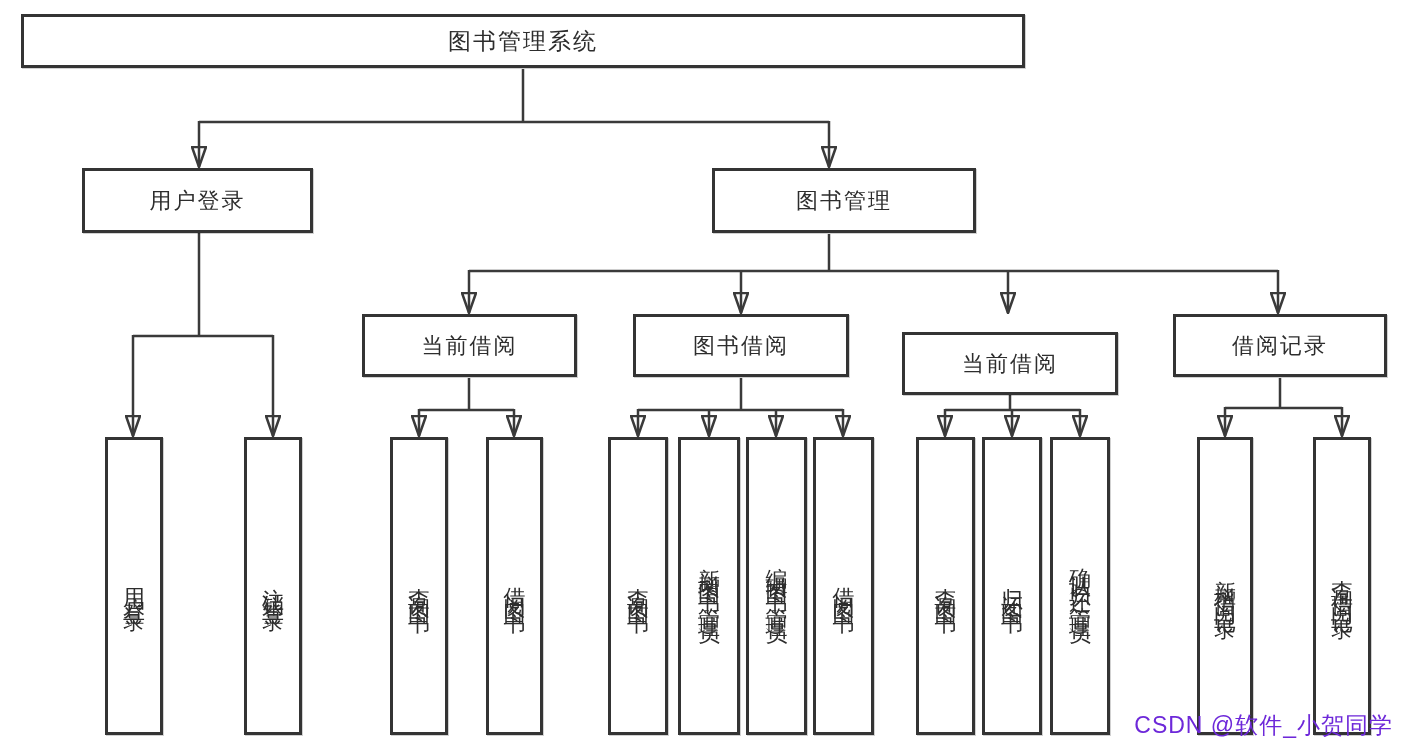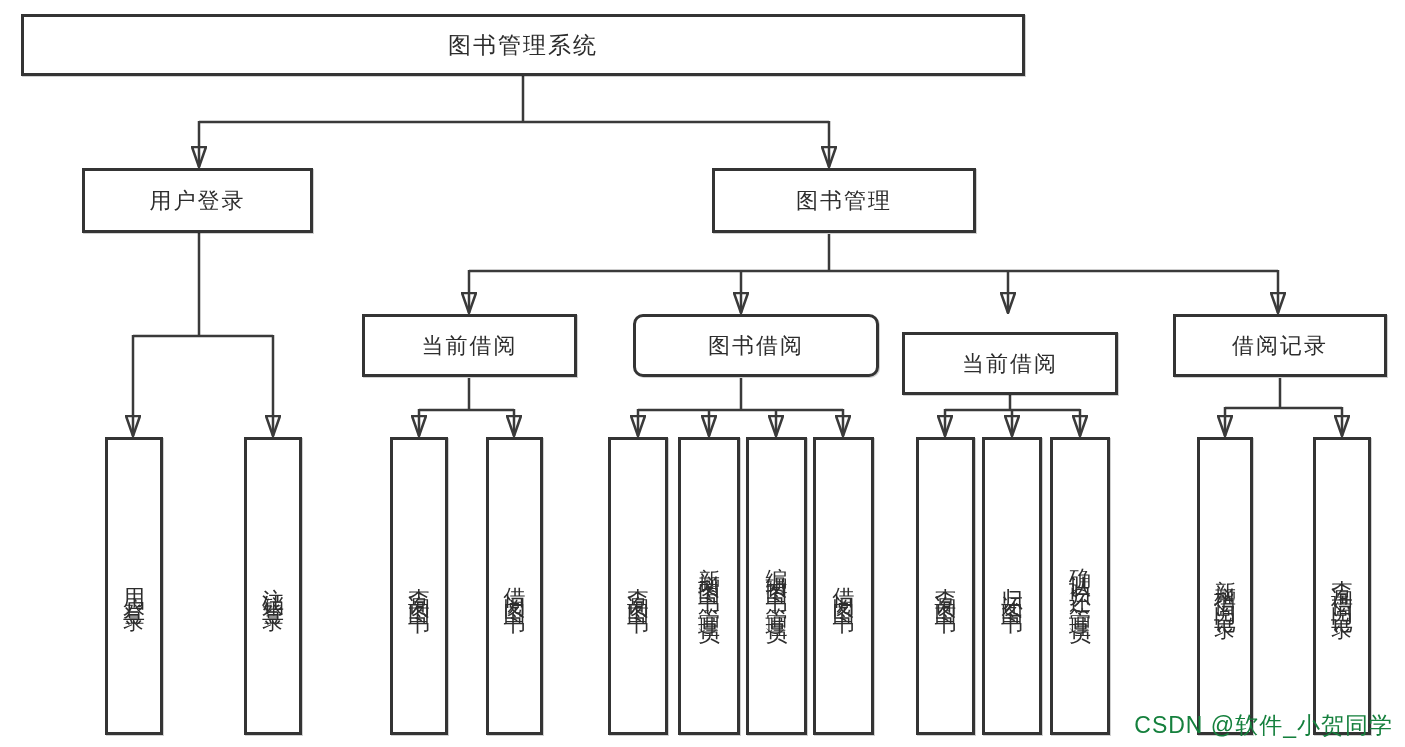--- a/index.html
+++ b/index.html
@@ -44,21 +44,21 @@
     stroke:#3a3a3a;
     stroke-width:2.5;
     fill:none;
   }
   .watermark{
     position:absolute;
     right:12px;
     bottom:6px;
     font-size:23px;
     letter-spacing:1px;
-    color:#15803d;
+    color:#6d28d9;
     z-index:10;
     white-space:nowrap;
   }
 </style>
 </head>
 <body>
 
 <div id="canvas">
 
   <svg id="wires" width="1405" height="747" aria-hidden="true">
@@ -95,35 +95,35 @@
     <path d="M1010,378 V410 M945,410 H1080"></path>
     <line x1="945" y1="409" x2="945" y2="436" marker-end="url(#arrowhead)"></line>
     <line x1="1012" y1="409" x2="1012" y2="436" marker-end="url(#arrowhead)"></line>
     <line x1="1080" y1="409" x2="1080" y2="436" marker-end="url(#arrowhead)"></line>
 
     <path d="M1280,378 V408 M1225,408 H1342"></path>
     <line x1="1225" y1="407" x2="1225" y2="436" marker-end="url(#arrowhead)"></line>
     <line x1="1342" y1="407" x2="1342" y2="436" marker-end="url(#arrowhead)"></line>
   </svg>
 
-  <div class="node root" style="left:21px;top:14px;width:1004px;height:62px;">
+  <div class="node root" style="left:21px;top:14px;width:1004px;height:54px;">
     <span class="hlabel">图书管理系统</span>
   </div>
 
   <div class="node" style="left:82px;top:168px;width:231px;height:65px;">
     <span class="hlabel">用户登录</span>
   </div>
   <div class="node" style="left:712px;top:168px;width:264px;height:65px;">
     <span class="hlabel">图书管理</span>
   </div>
 
   <div class="node" style="left:362px;top:314px;width:215px;height:63px;">
     <span class="hlabel">当前借阅</span>
   </div>
-  <div class="node" style="left:633px;top:314px;width:246px;height:63px;border-radius:10px;">
+  <div class="node" style="left:633px;top:314px;width:216px;height:63px;">
     <span class="hlabel">图书借阅</span>
   </div>
   <div class="node" style="left:902px;top:314px;width:216px;height:63px;margin-top:18px;">
     <span class="hlabel">当前借阅</span>
   </div>
   <div class="node" style="left:1173px;top:314px;width:214px;height:63px;">
     <span class="hlabel">借阅记录</span>
   </div>
 
   <div class="node" style="left:105px;top:437px;width:58px;height:298px;">

